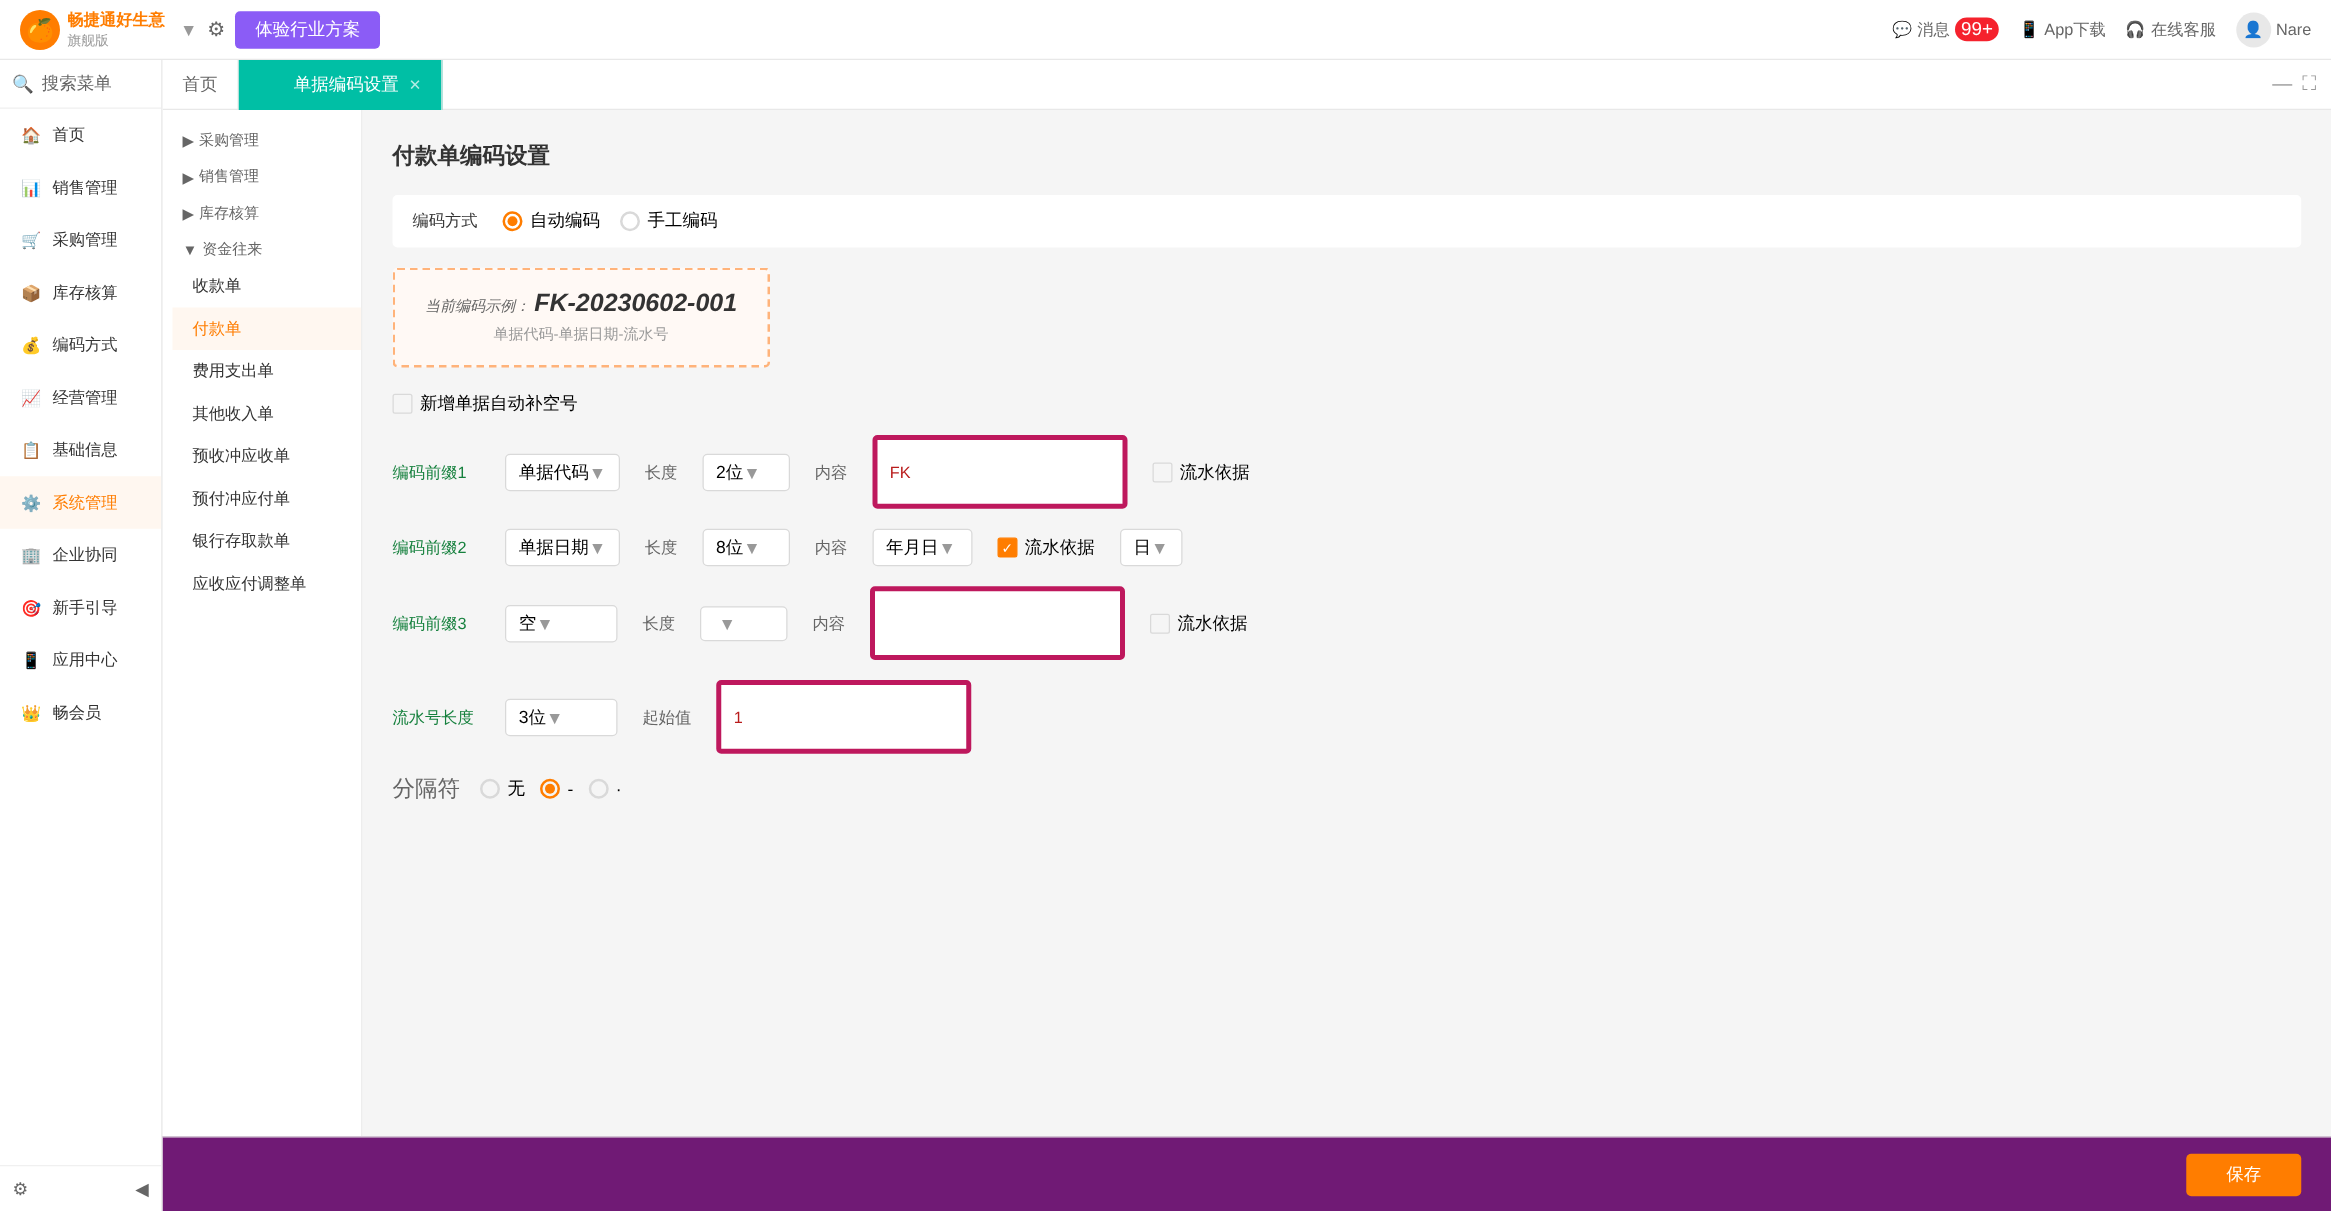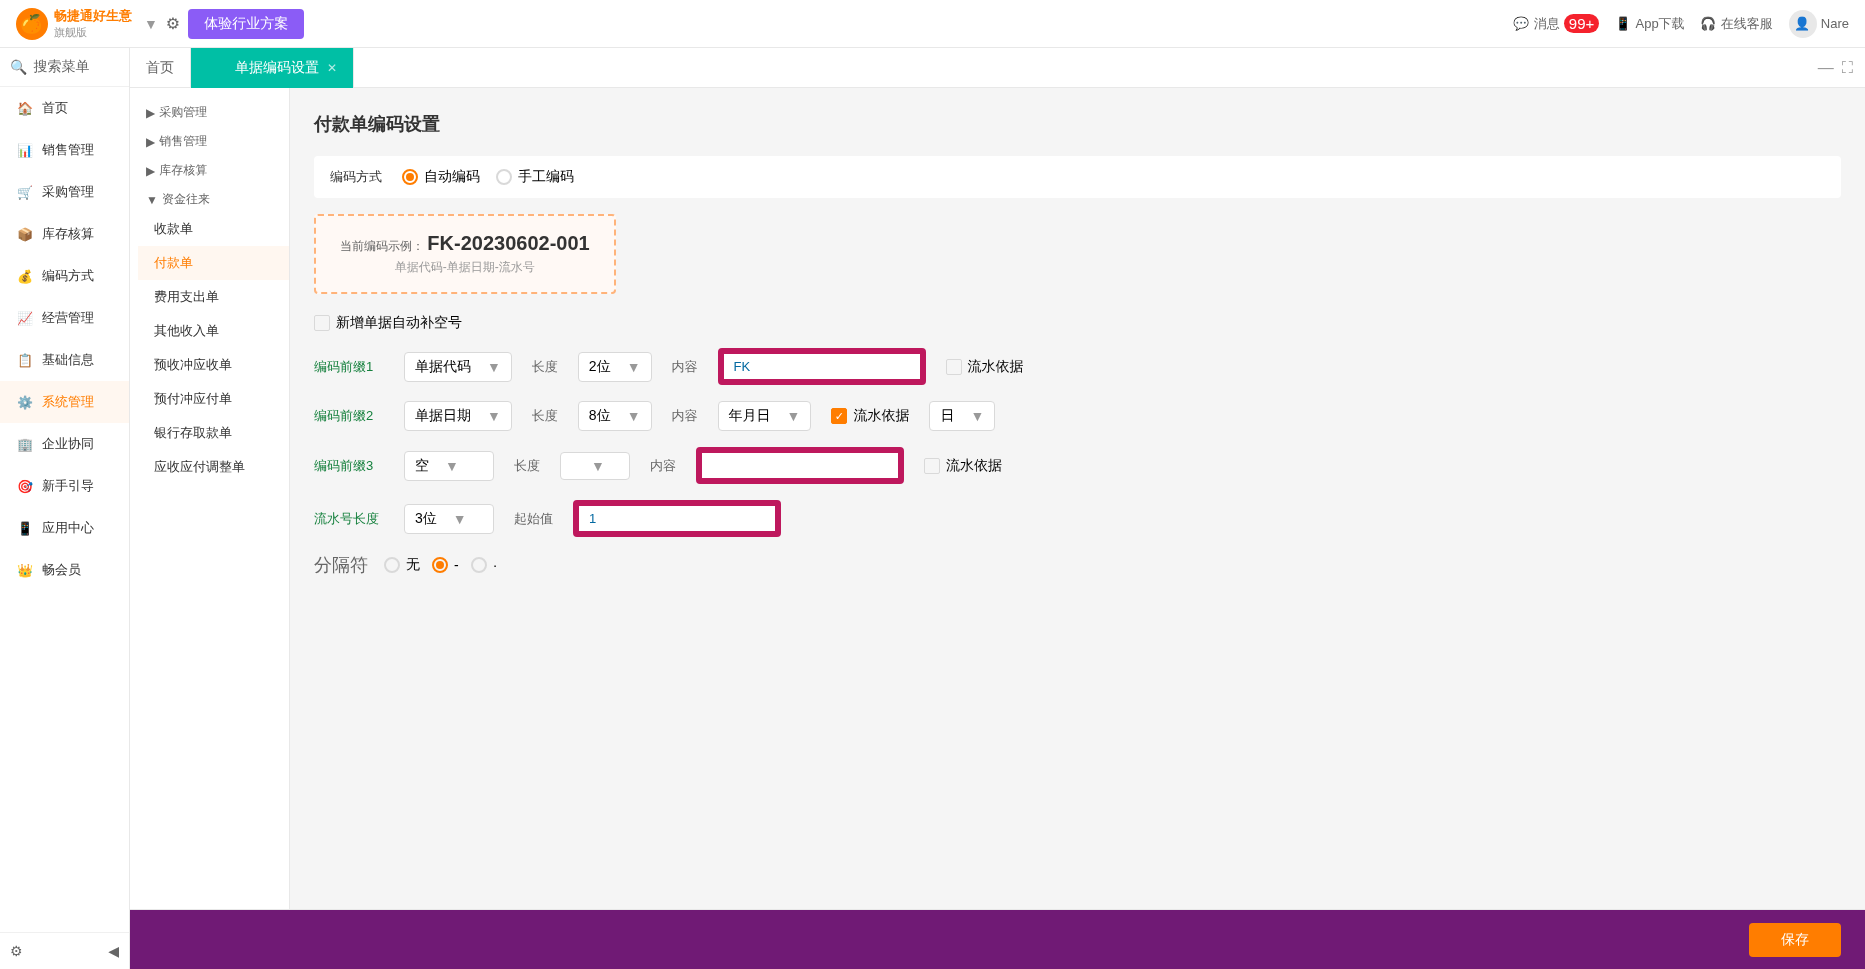--- a/index.html
+++ b/index.html
@@ -224,26 +224,26 @@
     
     .separator-row { display: flex; align-items: center; gap: 16px; margin-top: 8px; }
     .sep-label { color: #666; font-size: 18px; }
     .sep-radio-group { display: flex; align-items: center; gap: 12px; }
 
     
     .window-controls { display: flex; align-items: center; gap: 8px; }
     .win-btn { cursor: pointer; color: #999; font-size: 16px; }
 
     .select-with-arrow {
-      display: flex; align-items: center; gap: 16px; border: 1px solid #d9d9d9;
+      display: flex; align-items: center; gap: 0; border: 1px solid #d9d9d9;
       border-radius: 4px; padding: 5px 10px; background: #fff; cursor: pointer; min-width: 90px;
     }
     .input-field {
-      border: 6px solid #be185d; border-radius: 4px; padding: 5px 10px;
-      background: #fff; min-width: 60px; color: #0369a1; font-size: 13px;
+      border: 4px solid #be185d; border-radius: 4px; padding: 18px 10px;
+      background: #fff; min-width: 60px; color: #b91c1c; font-size: 13px;
     }
 
     .section-label { color: #15803d; font-size: 13px; width: 70px; }
   </style>
 </head>
 <body>
 
 <div class="topbar">
   <div class="topbar-left">
     <div class="logo-area">
@@ -422,21 +422,21 @@
               <div class="radio-circle"></div>
               <span>手工编码</span>
             </div>
           </div>
         </div>
 
         
 
         
         <div class="preview-box">
-          <div style="color:#666;font-size:12px;text-align:center;margin-bottom:4px;">
+          <div style="color:#666;font-size:12px;text-align:center;margin-bottom:4px;font-style:italic;">
             <span>当前编码示例：</span>
             <span style="color:#333;font-size:20px;font-weight:600;">FK-20230602-001</span>
           </div>
           <div class="preview-desc">单据代码-单据日期-流水号</div>
         </div>
 
         
         <div class="checkbox-item">
           <div class="checkbox-box"></div>
           <span>新增单据自动补空号</span>

